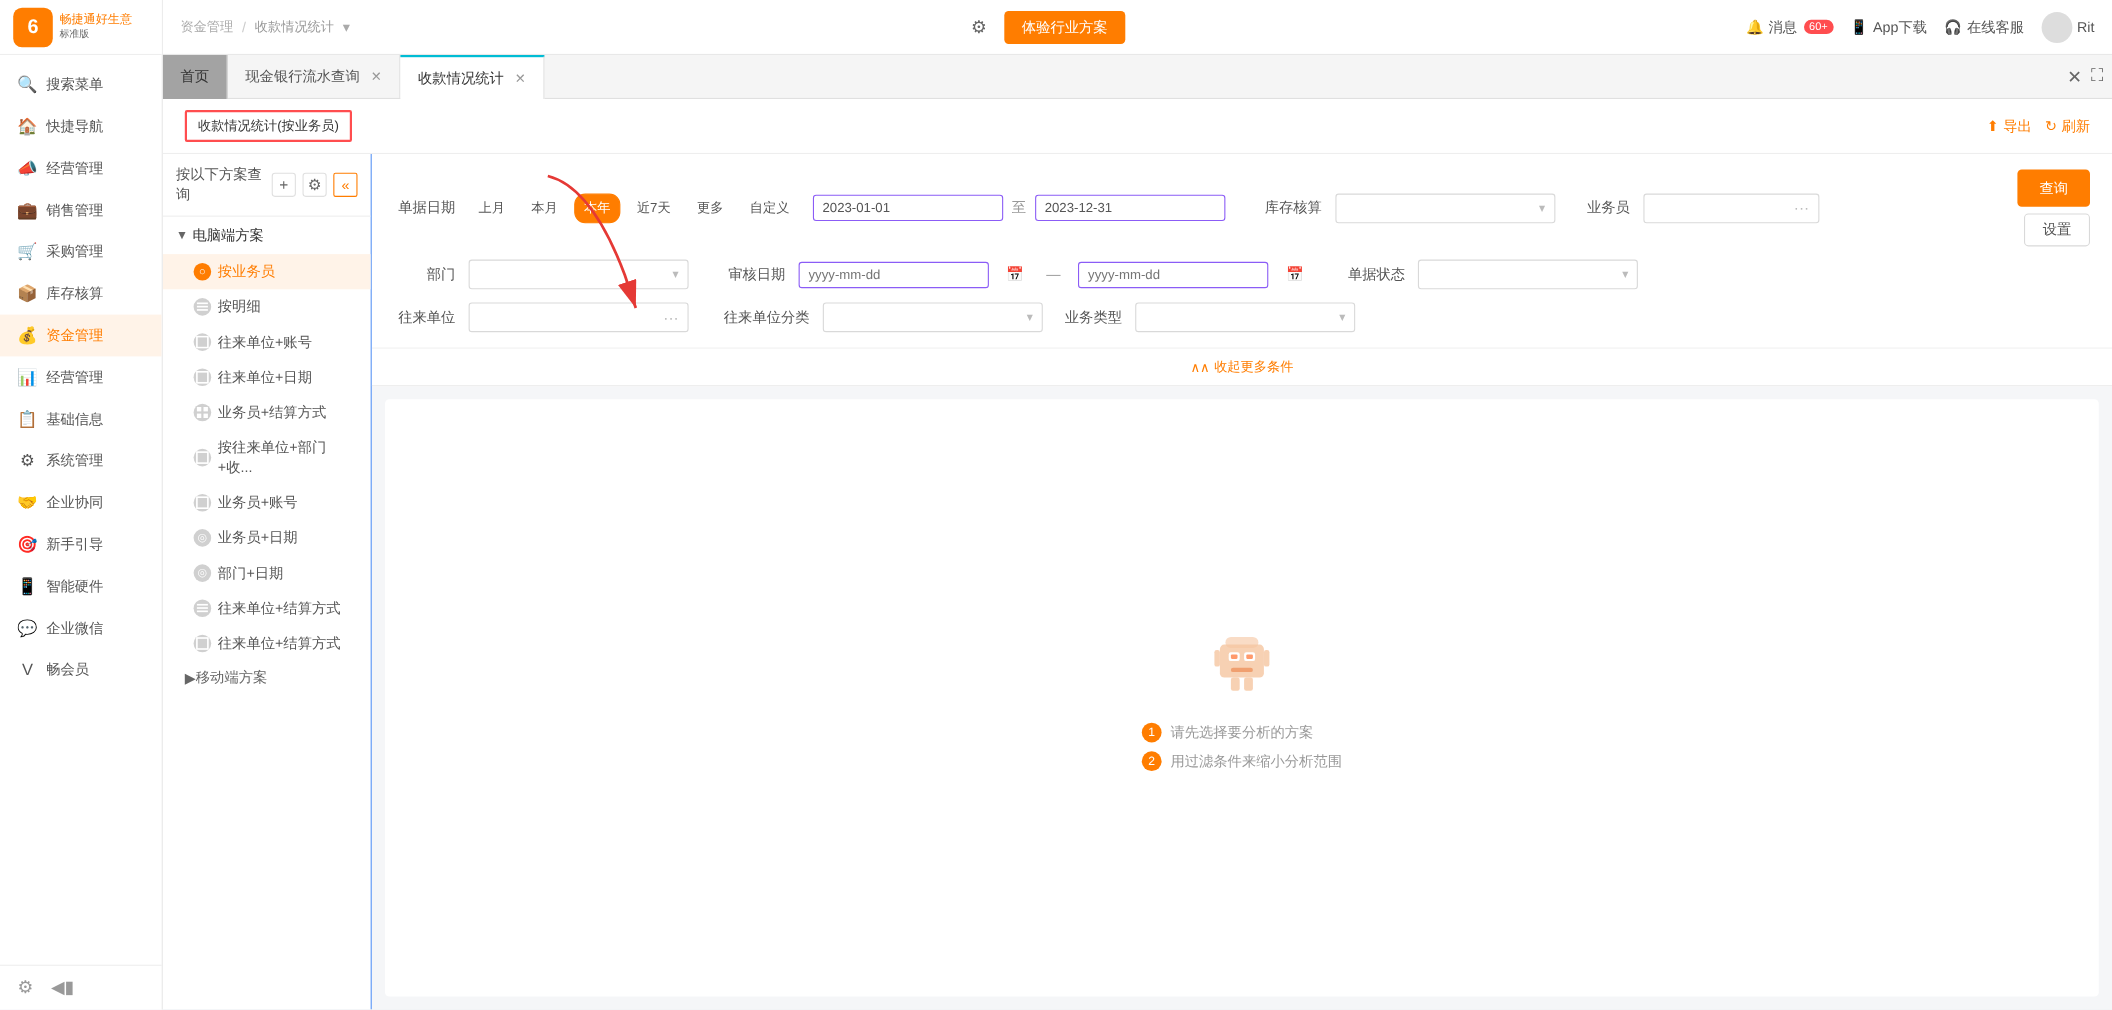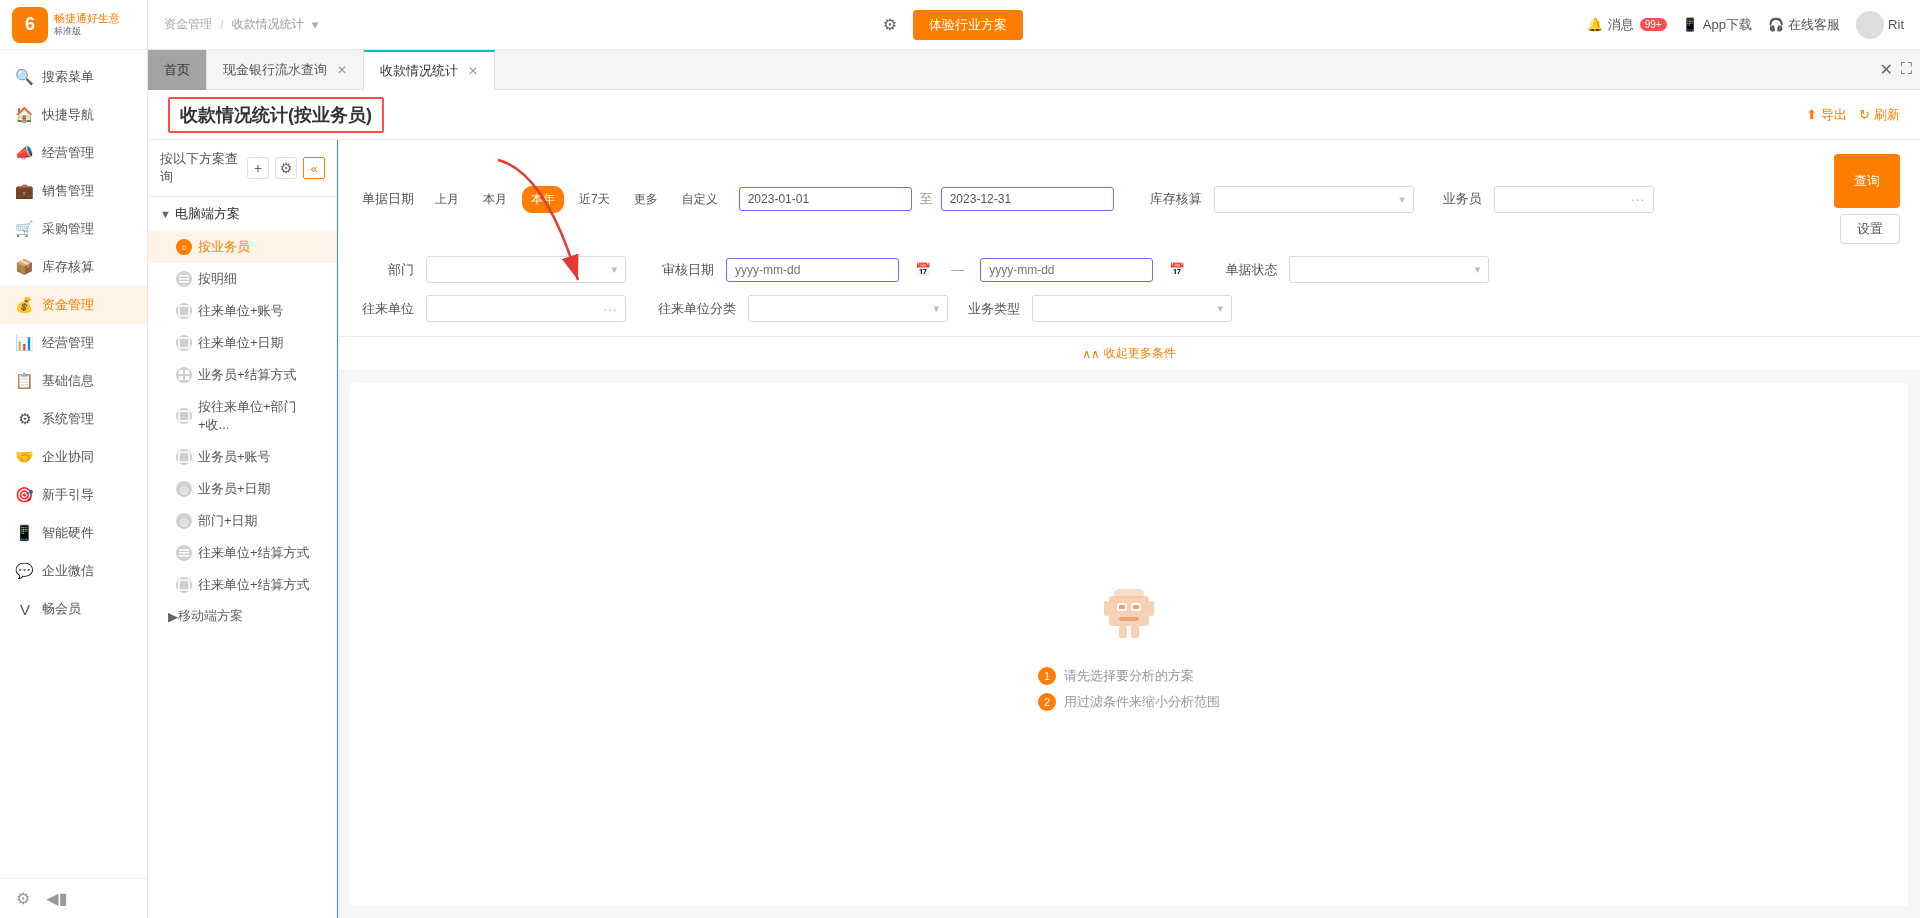--- a/index.html
+++ b/index.html
@@ -40,21 +40,21 @@
     .tab-item.active { background: #fff; color: #333; border-top: 2px solid #00bcd4; }
     .tab-close { font-size: 12px; color: #999; cursor: pointer; margin-left: 4px; }
     .tabs-bar-right { position: absolute; right: 8px; display: flex; gap: 8px; }
     .tab-action-btn { font-size: 16px; color: #666; cursor: pointer; }
 
     
     .page-content { flex: 1; overflow: hidden; display: flex; flex-direction: column; position: relative; }
 
     
     .page-title-bar { height: 50px; background: #fff; display: flex; align-items: center; justify-content: space-between; padding: 0 20px; border-bottom: 1px solid #eee; flex-shrink: 0; }
-    .page-title { font-size: 18px; font-weight: 700; color: #333; border: 2px solid #ff4d4f; padding: 4px 10px; border-radius: 2px; }
+    .page-title { font-size: 12px; font-weight: 400; color: #333; border: 2px solid #ff4d4f; padding: 4px 10px; border-radius: 2px; }
     .page-title-actions { display: flex; gap: 12px; align-items: center; }
     .action-btn { display: flex; align-items: center; gap: 4px; color: #ff7d00; cursor: pointer; font-size: 13px; }
 
     
     .content-body { flex: 1; display: flex; overflow: hidden; }
 
     
     .scheme-panel { width: 190px; background: #fff; border-right: 1px solid #3b82f6; flex-shrink: 0; overflow-y: auto; }
     .scheme-header { display: flex; align-items: center; justify-content: space-between; padding: 10px 12px; border-bottom: 1px solid #eee; font-size: 13px; color: #333; }
     .scheme-header-title { font-size: 13px; color: #555; }
@@ -84,21 +84,21 @@
     .date-input { border: 1px solid #8b5cf6; border-radius: 3px; padding: 4px 8px; font-size: 12px; color: #555; background: #fff; min-width: 90px; }
     .filter-select { border: 1px solid #d9d9d9; border-radius: 3px; padding: 4px 8px; font-size: 12px; color: #555; background: #fff; min-width: 120px; display: flex; align-items: center; justify-content: space-between; cursor: pointer; }
     .filter-select-wide { min-width: 200px; }
     .filter-select-medium { min-width: 160px; }
     .select-arrow { color: #bbb; font-size: 11px; }
     .dots-btn { color: #bbb; cursor: pointer; font-size: 14px; }
     .date-separator { color: #999; padding: 0 4px; }
     .collapse-bar { display: flex; align-items: center; justify-content: center; padding: 8px; background: #fff; border-bottom: 1px solid #eee; cursor: pointer; color: #ff7d00; font-size: 12px; gap: 4px; }
 
     
-    .query-btn { background: #ff7d00; color: white; border: none; border-radius: 4px; padding: 18px 20px; cursor: pointer; font-size: 13px; }
+    .query-btn { background: #ff7d00; color: white; border: none; border-radius: 4px; padding: 8px 20px; cursor: pointer; font-size: 13px; }
     .set-btn { background: #fff; color: #555; border: 1px solid #d9d9d9; border-radius: 4px; padding: 5px 16px; cursor: pointer; font-size: 13px; }
     .query-btn-group { display: flex; flex-direction: column; gap: 6px; align-items: flex-end; margin-left: auto; }
 
     
     .result-area { flex: 1; display: flex; flex-direction: column; align-items: center; justify-content: center; background: #fff; margin: 12px; border-radius: 4px; }
     .result-placeholder { display: flex; flex-direction: column; align-items: center; gap: 16px; }
     .robot-img { width: 80px; height: 80px; }
     .step-list { list-style: none; }
     .step-item { display: flex; align-items: center; gap: 8px; color: #999; font-size: 13px; margin-bottom: 8px; }
     .step-num { width: 18px; height: 18px; border-radius: 50%; background: #ff7d00; color: white; font-size: 11px; display: flex; align-items: center; justify-content: center; flex-shrink: 0; }
@@ -201,21 +201,21 @@
       <span style="color:#aaa; cursor:pointer;">▾</span>
     </div>
     <div class="header-actions">
       <span class="gear-btn">⚙</span>
       <button class="trial-btn">体验行业方案</button>
     </div>
     <div class="header-right">
       <div class="header-action-item">
         <span>🔔</span>
         <span>消息</span>
-        <span class="badge-red">99+</span>
+        <span class="badge-red">60+</span>
       </div>
       <div class="header-action-item">
         <span>📱</span>
         <span>App下载</span>
       </div>
       <div class="header-action-item">
         <span>🎧</span>
         <span>在线客服</span>
       </div>
       <div class="header-action-item">

